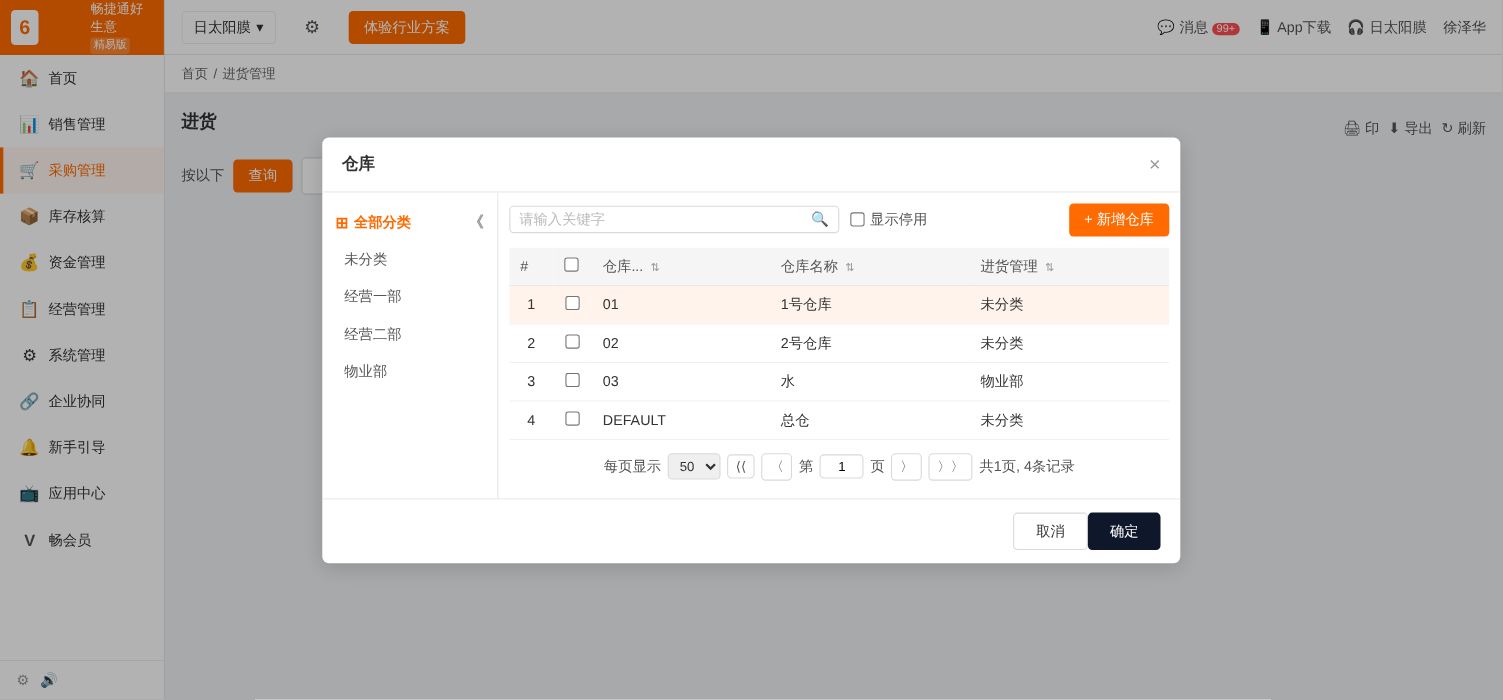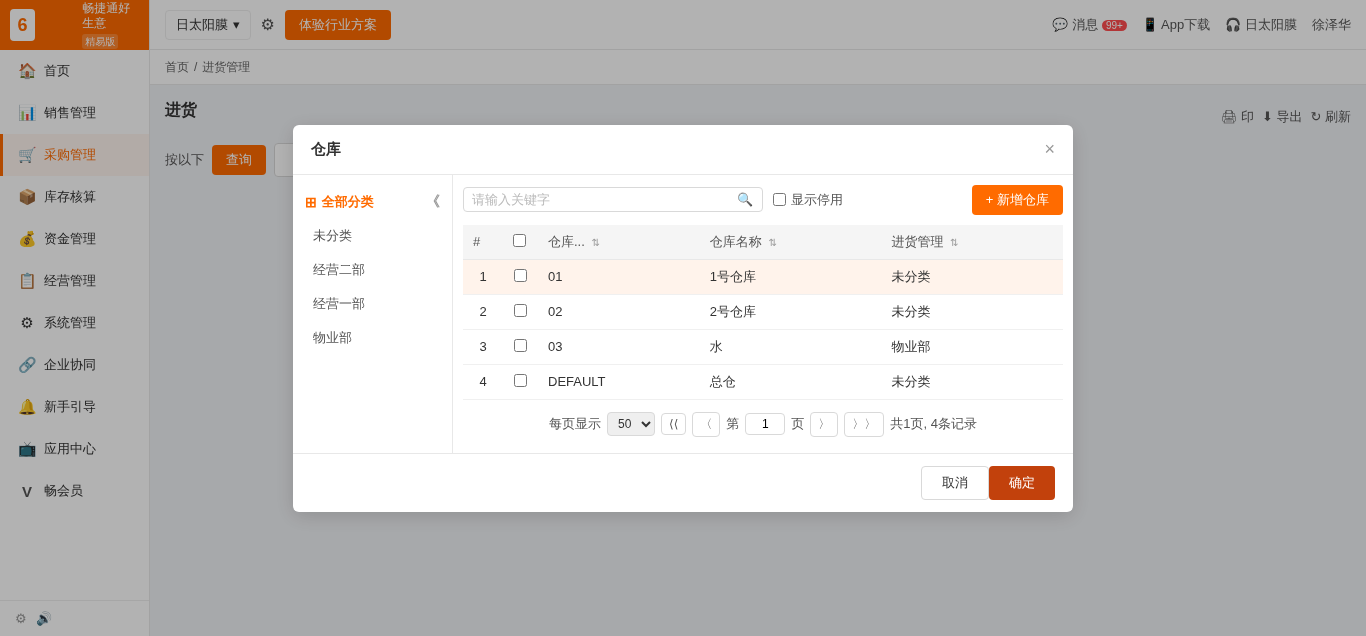--- a/index.html
+++ b/index.html
@@ -62,21 +62,21 @@
     .main-area { flex: 1; display: flex; flex-direction: column; overflow: hidden; }
 
     
     .top-header {
       height: 50px;
       background: #fff;
       border-bottom: 1px solid #e8e8e8;
       display: flex;
       align-items: center;
       padding: 0 15px;
-      gap: 10px;
+      gap: 26px;
       flex-shrink: 0;
     }
     .store-selector {
       display: flex;
       align-items: center;
       gap: 5px;
       color: #333;
       cursor: pointer;
       font-size: 13px;
       padding: 5px 10px;
@@ -292,21 +292,21 @@
     .btn-cancel {
       border: 1px solid #d9d9d9;
       background: #fff;
       padding: 7px 20px;
       border-radius: 4px;
       cursor: pointer;
       font-size: 13px;
       color: #333;
     }
     .btn-confirm {
-      background: #c2410c;
+      background: #0f172a;
       color: #fff;
       border: none;
       padding: 7px 20px;
       border-radius: 4px;
       cursor: pointer;
       font-size: 13px;
     }
 
     .table-wrapper { flex: 1; overflow-y: auto; }
   </style>
@@ -432,22 +432,22 @@
 
       <div class="dialog-body">
 
         <div class="left-panel">
           <div class="all-category">
             <span class="grid-icon">⊞</span>
             <span>全部分类</span>
             <span class="collapse-btn" style="margin-left:auto;">《</span>
           </div>
           <div class="category-item">未分类</div>
+          <div class="category-item">经营一部</div>
           <div class="category-item">经营二部</div>
-          <div class="category-item">经营一部</div>
           <div class="category-item">物业部</div>
         </div>
 
         <div class="right-panel">
 
           <div class="right-toolbar">
             <div class="search-box">
               <input type="text" placeholder="请输入关键字" style="">
               <span class="search-icon">🔍</span>
             </div>

